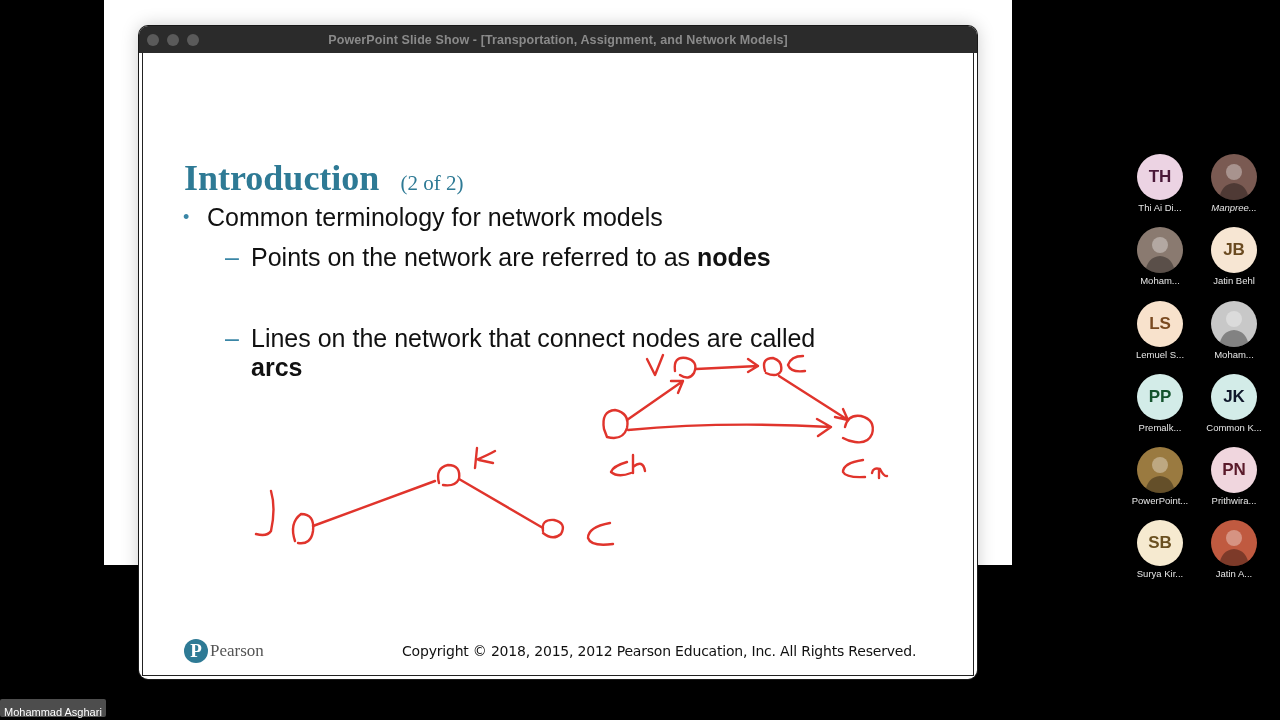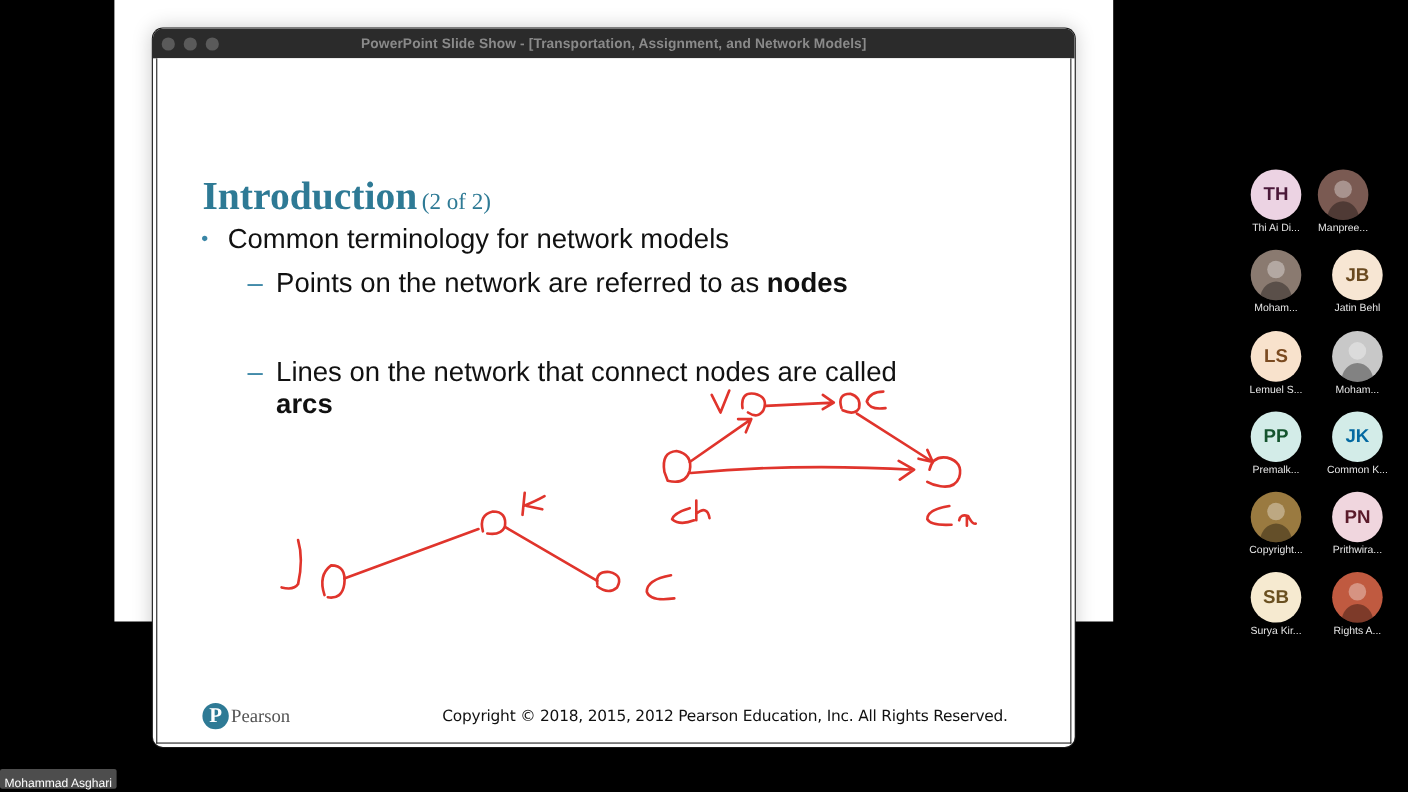--- a/index.html
+++ b/index.html
@@ -7,21 +7,21 @@
   #stage { position: relative; width: 1280px; height: 720px; background: #000; }
   #share { position: absolute; left: 104px; top: 0; width: 908px; height: 565px; background: #fff; }
   #ppt-window { position: absolute; left: 139px; top: 26px; width: 838px; height: 653px; border-radius: 9px; background: #fff;
     box-shadow: 0 0 18px rgba(0,0,0,0.22), 0 0 0 1px #1b1b1b; overflow: hidden; }
   #titlebar { height: 27px; background: #2b2b2b; position: relative; display: flex; align-items: center; }
   .traffic { width: 12px; height: 12px; border-radius: 50%; background: #5a5a5a; position: absolute; top: 8px; }
   #win-title { width: 100%; text-align: center; color: #8a8a8a; font-size: 12.5px; font-weight: bold; letter-spacing: 0.1px; }
   #slide { position: absolute; left: 3px; top: 27px; width: 832px; height: 623px; background: #fff; border-left: 1px solid #222; border-right: 1px solid #222; border-bottom: 1px solid #222; }
   #slide-title { position: absolute; left: 41px; top: 104px; white-space: nowrap; }
   #slide-title .main { font-family: "Liberation Serif", serif; font-weight: bold; font-size: 36px; color: #2e7a95; }
-  #slide-title .sub { font-family: "Liberation Serif", serif; font-size: 21px; color: #2e7a95; margin-left: 4px; }
+  #slide-title .sub { font-family: "Liberation Serif", serif; font-size: 21px; color: #2e7a95; margin-left: 21px; }
   .bullet { position: absolute; white-space: nowrap; color: #111; font-size: 25px; font-family: "Liberation Sans", sans-serif; }
   .bullet b { font-weight: bold; }
   .dot { color: #3a86a6; font-size: 18px; position: absolute; left: -24px; top: 4px; }
   .dash { color: #3a86a6; position: absolute; left: -26px; }
   .sq { position: absolute; left: -19px; top: 10px; width: 8px; height: 8px; background: #3a86a6; }
   #ink { position: absolute; left: 0; top: 0; width: 832px; height: 623px; pointer-events: none; }
   #pearson-logo { position: absolute; left: 41px; top: 586px; display: flex; align-items: center; }
   #pearson-logo .p { width: 24px; height: 24px; border-radius: 50%; background: #2e7a95; color: #fff; font-family: "Liberation Serif", serif; font-weight: bold; font-size: 19px; display: flex; align-items: center; justify-content: center; }
   #pearson-logo .name { font-family: "Liberation Serif", serif; font-size: 17px; color: #555; margin-left: 2px; }
   #copyright { position: absolute; left: 259px; top: 590px; font-size: 14px; color: #111; font-family: "DejaVu Sans", sans-serif; white-space: nowrap; letter-spacing: -0.2px; }
@@ -98,21 +98,21 @@
     </div>
   </div>
 
   <div id="speaker-tag">Mohammad Asghari</div>
 
   <div id="gallery">
       <div class="tile" style="left: 11px; top: 4px;">
         <div class="avatar" style="background: rgb(236, 211, 227); color: rgb(74, 24, 56);">TH</div>
         <div class="pname">Thi Ai Di...</div>
       </div>
-      <div class="tile" style="left: 72px; top: 4px;">
+      <div class="tile" style="left: 85px; top: 4px; font-style: italic;">
         <div class="avatar photo" style="background: rgb(122, 90, 82); color: rgb(255, 255, 255);">
           <svg width="46" height="46" viewBox="0 0 46 46">
             <circle cx="23" cy="18" r="8" fill="rgba(255,255,255,0.35)"></circle>
             <path d="M8 46 Q10 30 23 29 Q36 30 38 46Z" fill="rgba(0,0,0,0.35)"></path>
           </svg>
         </div>
         <div class="pname">Manpree...</div>
       </div>
       <div class="tile" style="left: 11px; top: 77px;">
         <div class="avatar photo" style="background: rgb(138, 122, 112); color: rgb(255, 255, 255);">
@@ -138,43 +138,43 @@
             <path d="M8 46 Q10 30 23 29 Q36 30 38 46Z" fill="rgba(0,0,0,0.35)"></path>
           </svg>
         </div>
         <div class="pname">Moham...</div>
       </div>
       <div class="tile" style="left: 11px; top: 224px;">
         <div class="avatar" style="background: rgb(211, 236, 232); color: #14532d;">PP</div>
         <div class="pname">Premalk...</div>
       </div>
       <div class="tile" style="left: 85px; top: 224px;">
-        <div class="avatar" style="background: rgb(211, 236, 232); color: #0369a1;">JK</div>
+        <div class="avatar" style="background: rgb(211, 236, 232); color: #0f172a;">JK</div>
         <div class="pname">Common K...</div>
       </div>
       <div class="tile" style="left: 11px; top: 297px;">
         <div class="avatar photo" style="background: rgb(154, 122, 64); color: rgb(255, 255, 255);">
           <svg width="46" height="46" viewBox="0 0 46 46">
             <circle cx="23" cy="18" r="8" fill="rgba(255,255,255,0.35)"></circle>
             <path d="M8 46 Q10 30 23 29 Q36 30 38 46Z" fill="rgba(0,0,0,0.35)"></path>
           </svg>
         </div>
-        <div class="pname">Copyright...</div>
+        <div class="pname">PowerPoint...</div>
       </div>
       <div class="tile" style="left: 85px; top: 297px;">
         <div class="avatar" style="background: rgb(240, 214, 222); color: rgb(90, 26, 42);">PN</div>
         <div class="pname">Prithwira...</div>
       </div>
       <div class="tile" style="left: 11px; top: 370px;">
         <div class="avatar" style="background: rgb(246, 234, 208); color: rgb(106, 80, 32);">SB</div>
         <div class="pname">Surya Kir...</div>
       </div>
       <div class="tile" style="left: 85px; top: 370px;">
         <div class="avatar photo" style="background: rgb(192, 90, 64); color: rgb(255, 255, 255);">
           <svg width="46" height="46" viewBox="0 0 46 46">
             <circle cx="23" cy="18" r="8" fill="rgba(255,255,255,0.35)"></circle>
             <path d="M8 46 Q10 30 23 29 Q36 30 38 46Z" fill="rgba(0,0,0,0.35)"></path>
           </svg>
         </div>
-        <div class="pname">Rights A...</div>
+        <div class="pname">Jatin A...</div>
       </div>
     </div>
 </div>
 
 </body></html>

